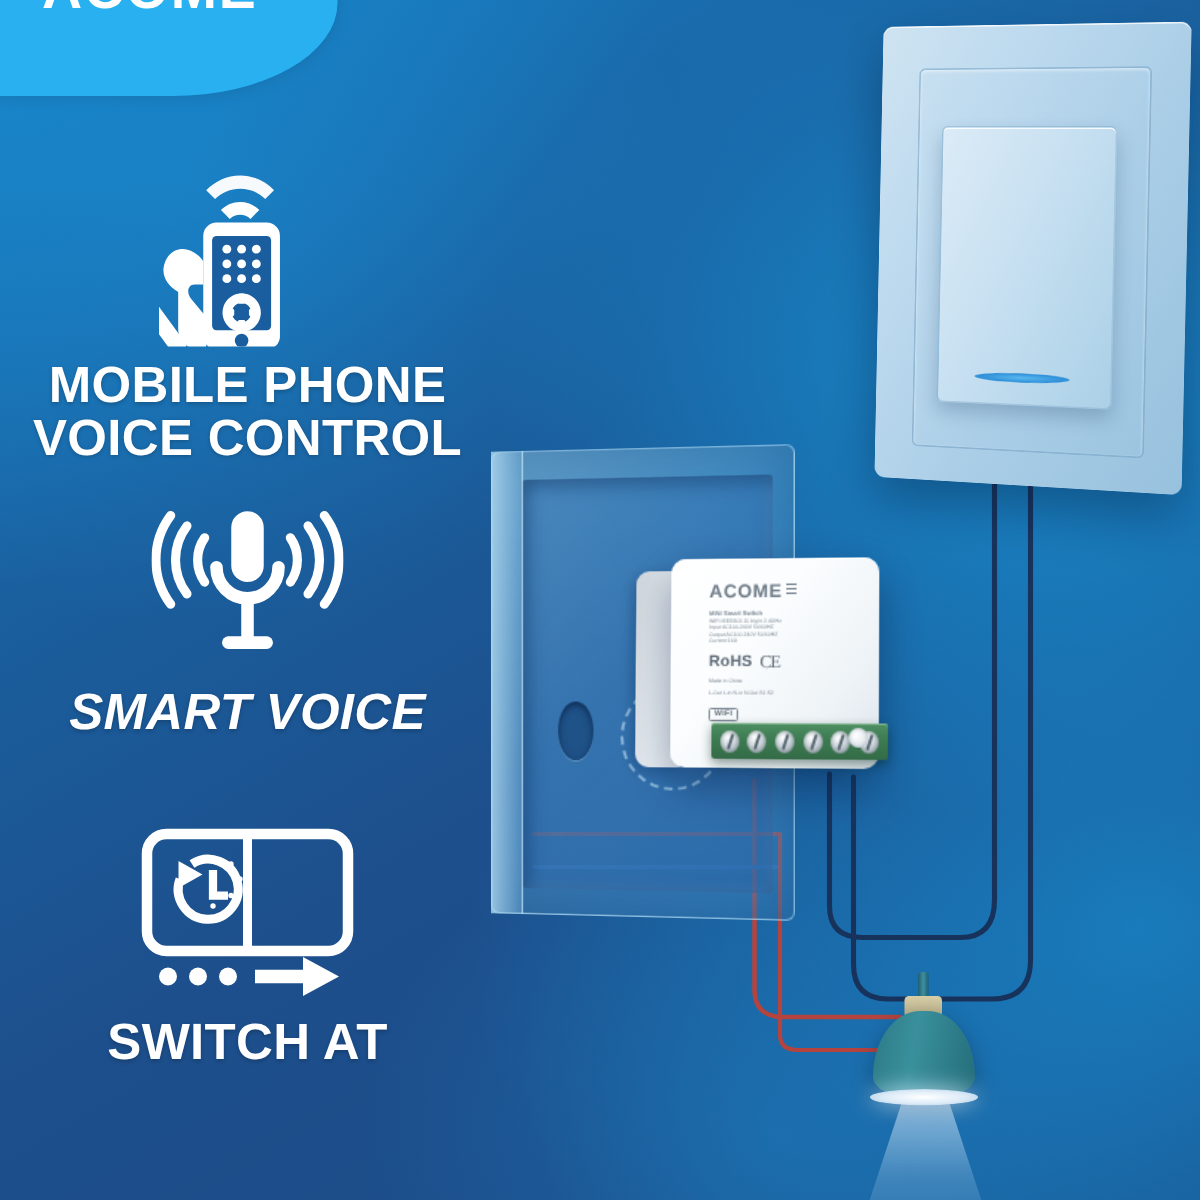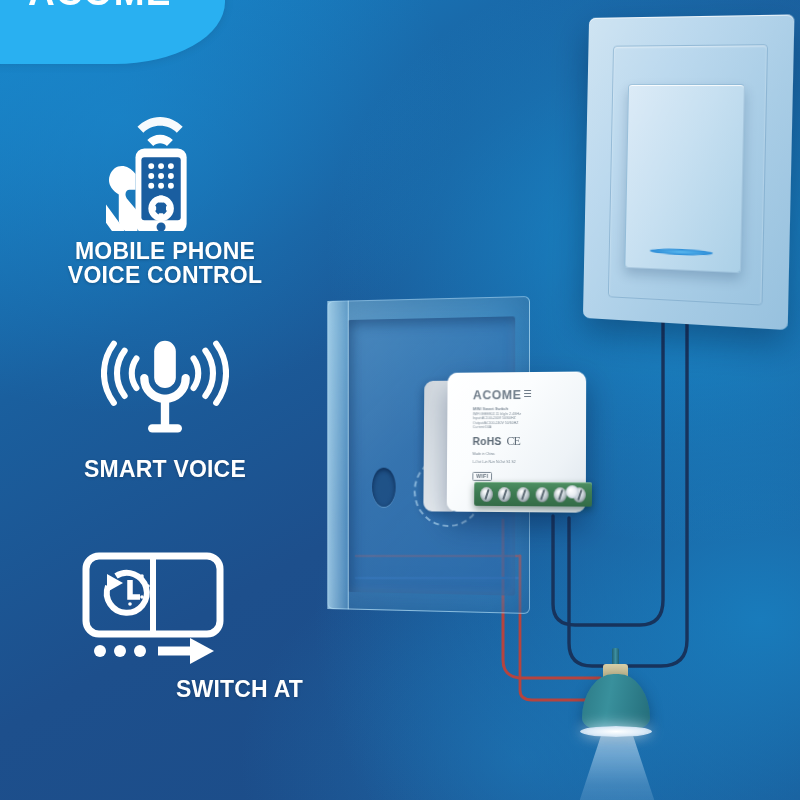--- a/index.html
+++ b/index.html
@@ -29,29 +29,29 @@
   .logo-text{
     position:absolute;left:88px;top:18px;
     color:#fff;font-size:37px;font-weight:bold;letter-spacing:1.2px;
     font-family:"Liberation Sans", sans-serif;
   }
   .logo-bars{position:absolute;left:231px;top:24px;width:21px;}
 
   
   .feature{position:absolute;width:300px;text-align:center;color:#fff;}
   .feature .cap{
-    font-size:23px;font-weight:bold;line-height:1.04;letter-spacing:.2px;
+    font-size:34px;font-weight:bold;line-height:1.04;letter-spacing:.2px;
     text-shadow:0 1px 3px rgba(0,0,0,.22);
     font-family:"Liberation Sans", sans-serif;
   }
   .ico{height:120px;display:flex;align-items:center;justify-content:center;margin-bottom:8px;}
 
   #feat-phone{left:15px;top:112px;}
-  #feat-voice{left:15px;top:330px;}
-  #feat-timer{left:3px;top:550px;text-align:right;}
+  #feat-voice{left:15px;top:330px;font-style:italic;}
+  #feat-timer{left:15px;top:550px;}
 
   
   .wall-switch{
     position:absolute;left:586px;top:18px;width:200px;height:300px;
     transform:perspective(900px) rotateY(-13deg) rotateZ(1.2deg);
     transform-origin:left center;
   }
   .ws-plate{
     position:absolute;inset:0;border-radius:7px;
     background:linear-gradient(118deg,#cfe4f2 0%,#bcd9ee 30%,#a9cde6 62%,#97c1de 100%);

